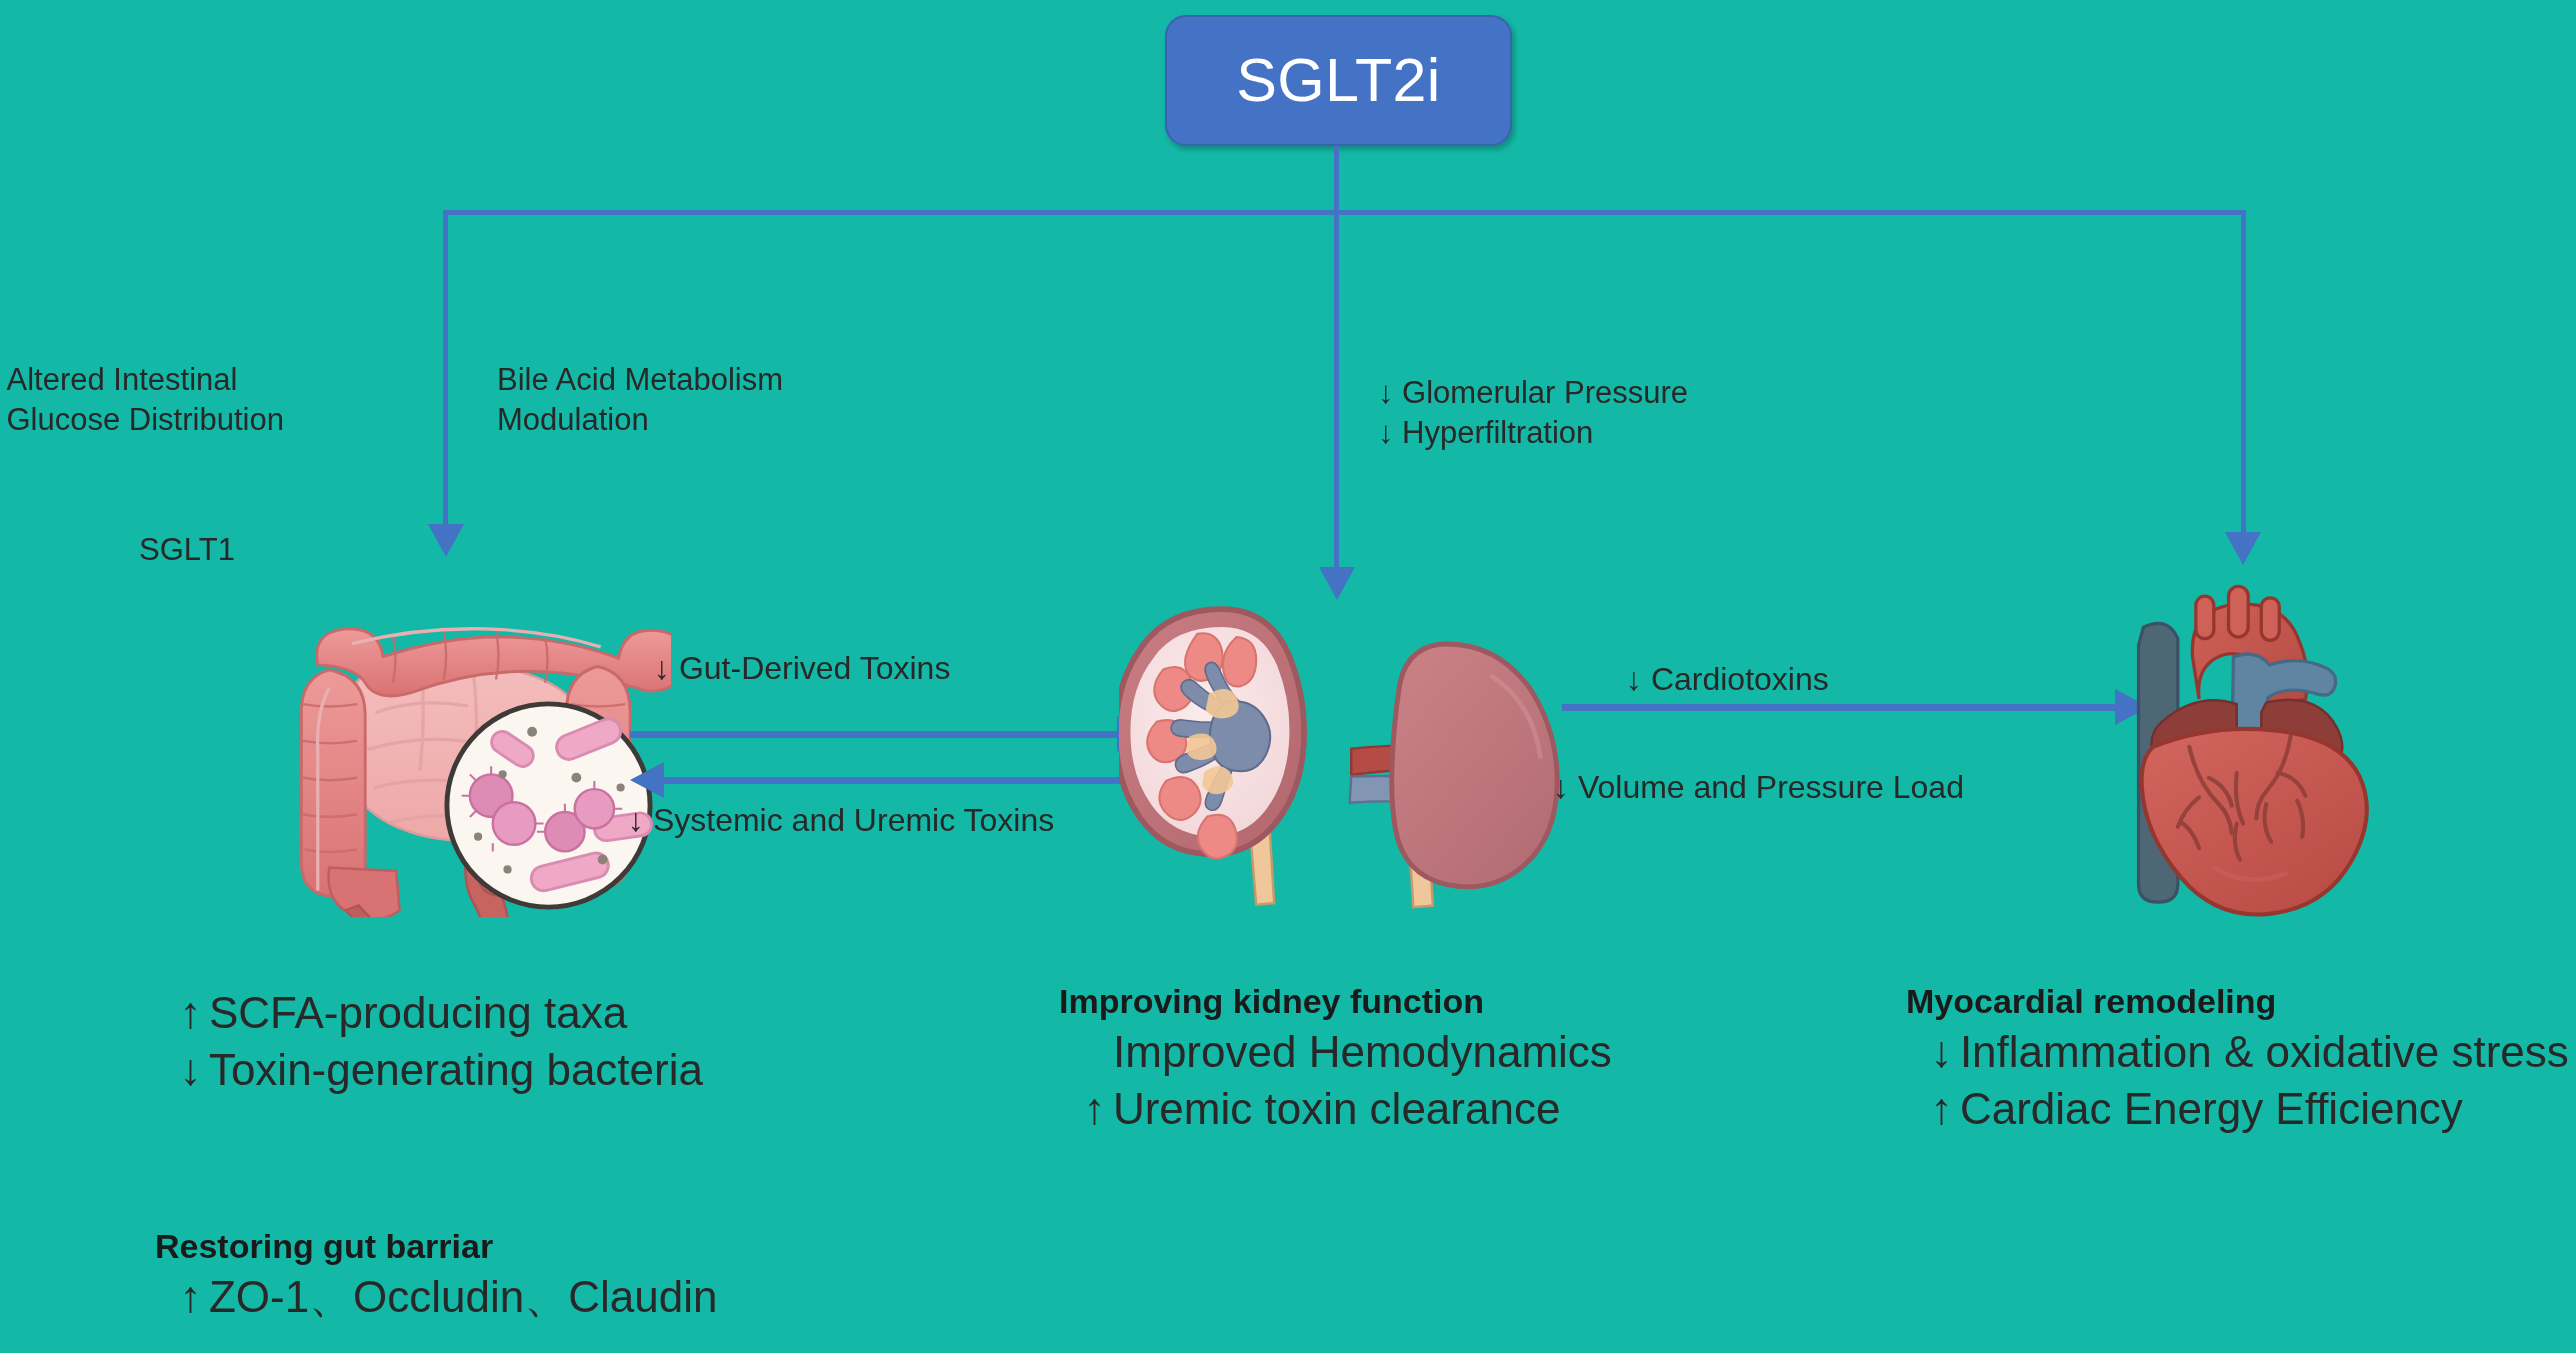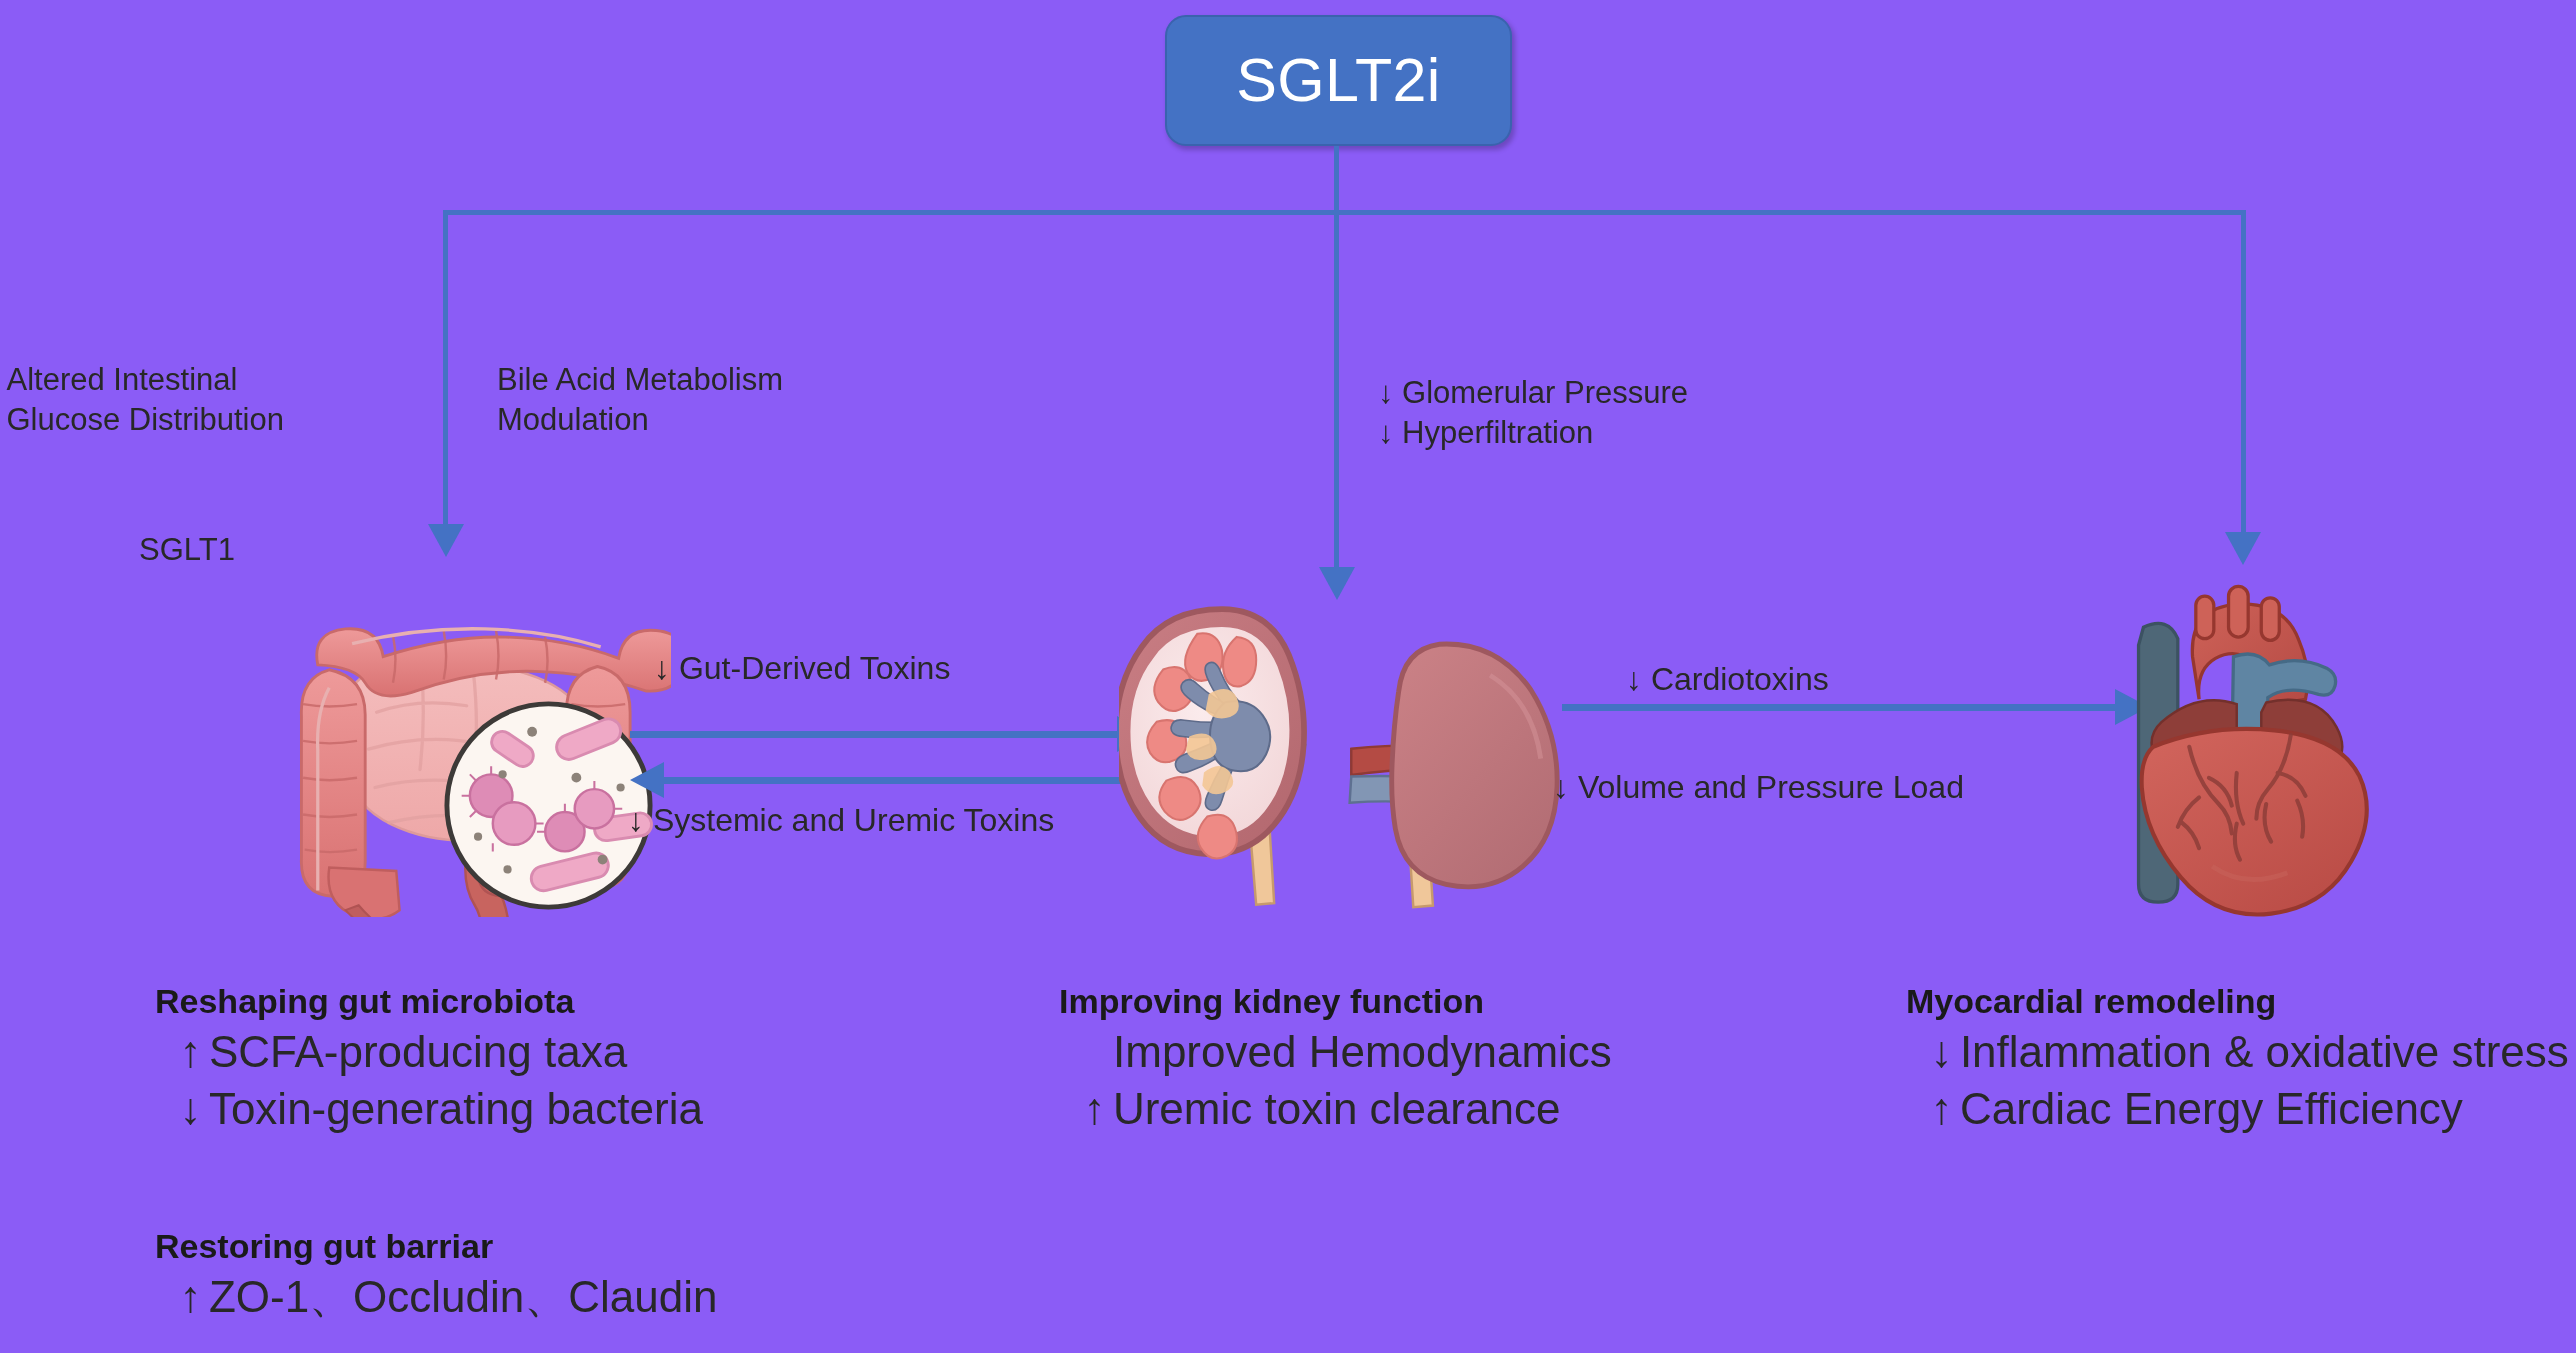--- a/index.html
+++ b/index.html
@@ -8,21 +8,21 @@
     background: #ffffff;
   }
   body {
     font-family: "Liberation Sans", "DejaVu Sans", sans-serif;
     color: #262626;
   }
   #canvas {
     position: relative;
     width: 2576px;
     height: 1353px;
-    background: #8b5cf6;
+    background: #14b8a6;
     overflow: hidden;
   }
   .abs { position: absolute; }
 
   
   #sglt2i-box {
     left: 1165px;
     top: 14.7px;
     width: 347px;
     height: 131px;
@@ -347,21 +347,20 @@
       <path d="M116 244 q22 10 28 34 M104 268 q-18 14 -26 36 M82 298 q16 12 22 32"></path>
       <path d="M216 192 q-6 40 -28 66 q-14 16 -14 36"></path>
       <path d="M200 238 q24 4 34 28 M224 272 q10 22 6 44 M186 276 q-6 26 6 46"></path>
       <path d="M150 238 q-4 36 8 62 M150 300 q-6 26 4 44"></path>
     </g>
 
     <path d="M120 352 q40 28 92 8" fill="none" stroke="#C8635B" stroke-width="6" opacity="0.5"></path>
   </svg>
 
   <div class="abs summary-block" style="left:155px; top:982px;">
-    <div class="summary-title">Reshaping gut microbiota</div>
     <div class="summary-item">
       <span class="arr">↑</span><span>SCFA-producing taxa</span>
     </div>
     <div class="summary-item">
       <span class="arr">↓</span><span>Toxin-generating bacteria</span>
     </div>
   </div>
 
   <div class="abs summary-block" style="left:155px; top:1227px;">
     <div class="summary-title">Restoring gut barriar</div>

